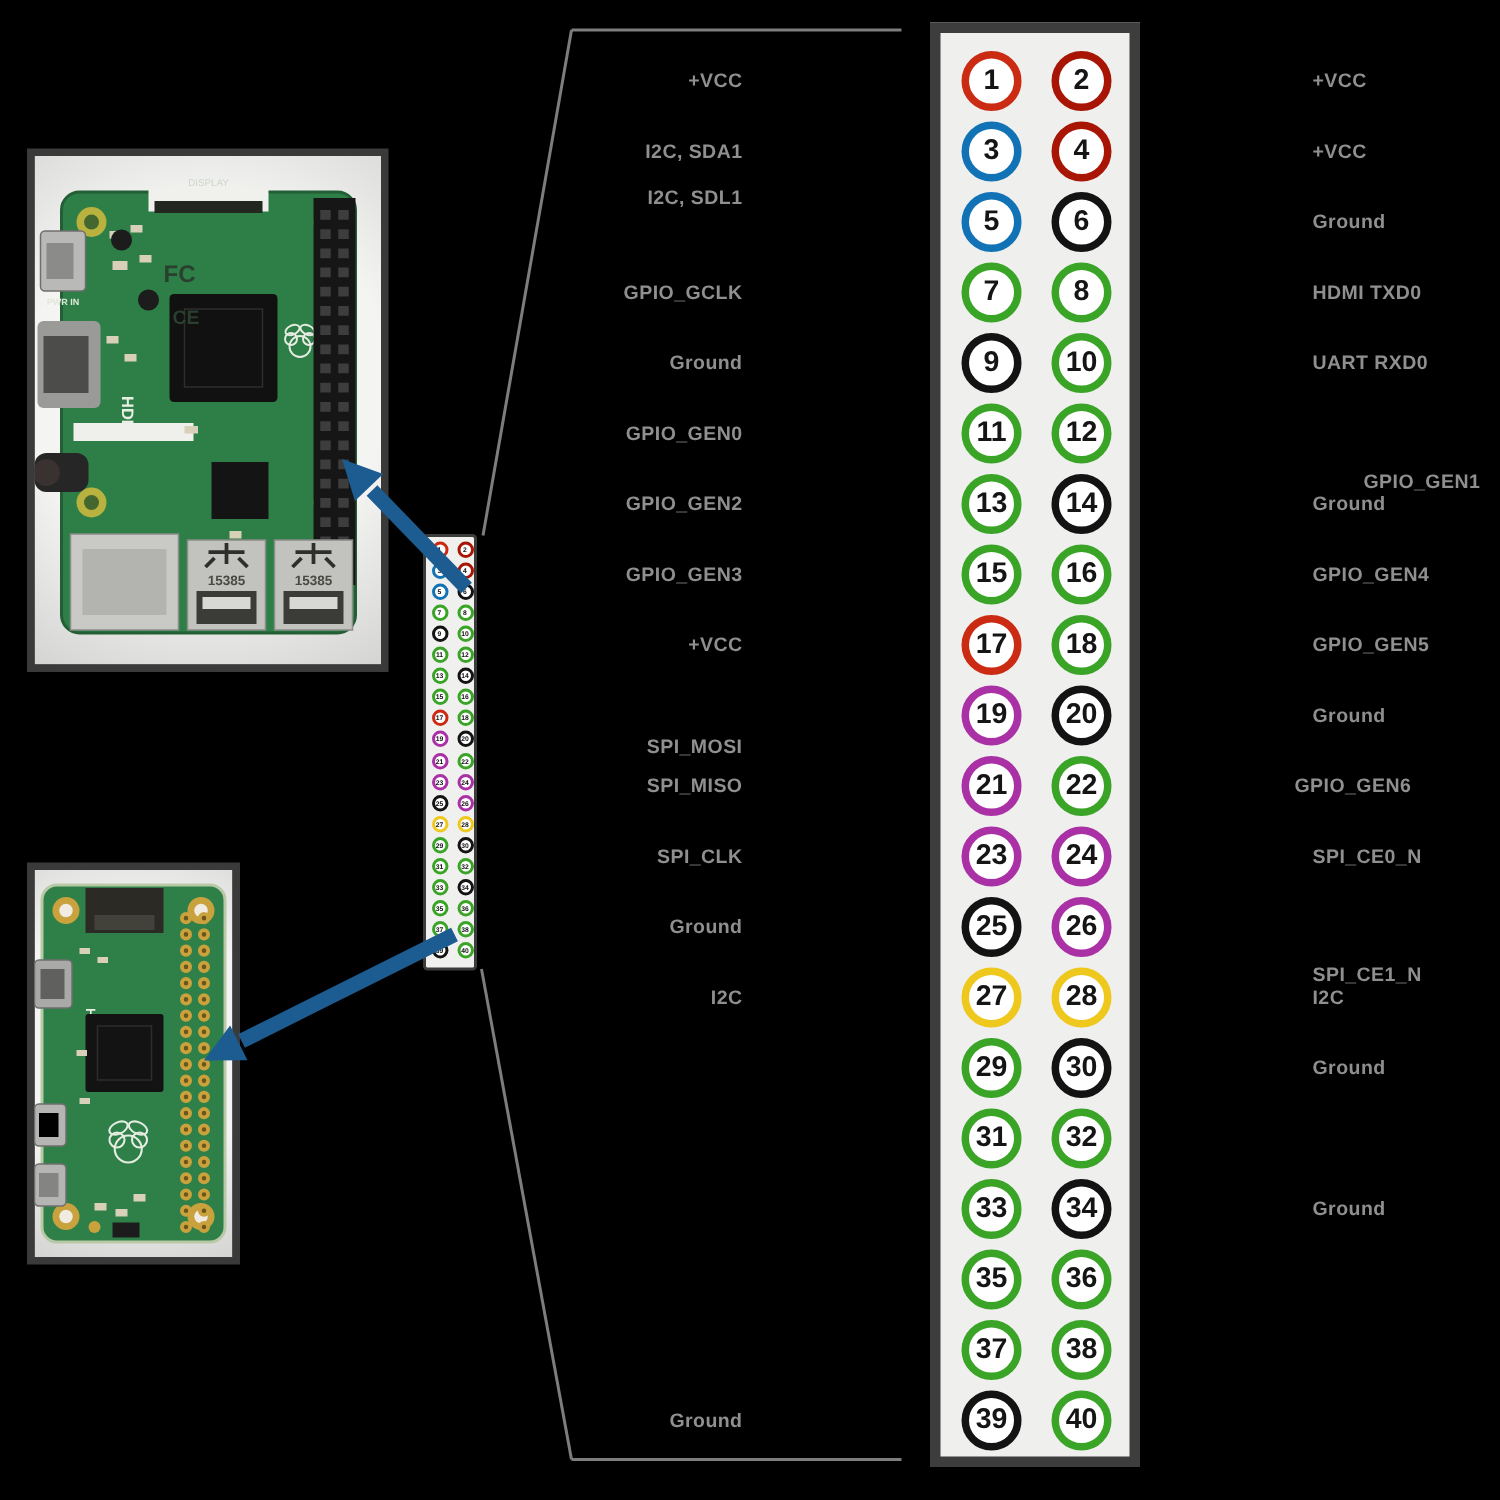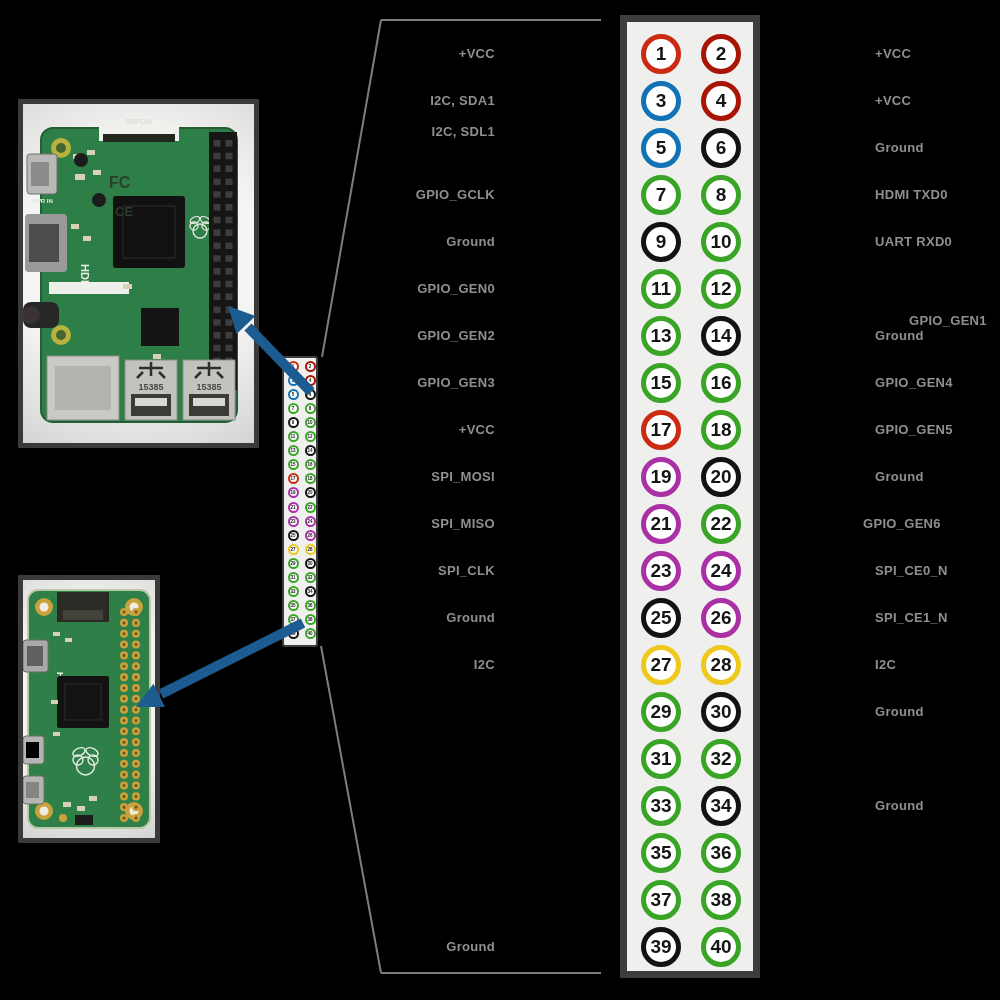--- a/index.html
+++ b/index.html
@@ -241,40 +241,40 @@
     <div class="pin" style="left: 641px; top: 363px; border-color: rgb(58, 164, 39);">15</div>
     <div class="minipin" style="left: 287.5px; top: 459.2px; border-color: rgb(58, 164, 39);">15</div>
     <div class="pin" style="left: 701px; top: 363px; border-color: rgb(58, 164, 39);">16</div>
     <div class="minipin" style="left: 304.5px; top: 459.2px; border-color: rgb(58, 164, 39);">16</div>
     <div class="label lft" style="right: 505px; top: 420px;">+VCC</div>
     <div class="label" style="left: 875px; top: 420px;">GPIO_GEN5</div>
     <div class="pin" style="left: 641px; top: 410px; border-color: rgb(204, 43, 19);">17</div>
     <div class="minipin" style="left: 287.5px; top: 473.3px; border-color: rgb(204, 43, 19);">17</div>
     <div class="pin" style="left: 701px; top: 410px; border-color: rgb(58, 164, 39);">18</div>
     <div class="minipin" style="left: 304.5px; top: 473.3px; border-color: rgb(58, 164, 39);">18</div>
-    <div class="label lft" style="right: 505px; top: 467px;">SPI_MOSI</div>
+    <div class="label lft" style="right: 505px; top: 488px;">SPI_MOSI</div>
     <div class="label" style="left: 875px; top: 467px;">Ground</div>
     <div class="pin" style="left: 641px; top: 457px; border-color: rgb(170, 48, 165);">19</div>
     <div class="minipin" style="left: 287.5px; top: 487.4px; border-color: rgb(170, 48, 165);">19</div>
     <div class="pin" style="left: 701px; top: 457px; border-color: rgb(19, 19, 19);">20</div>
     <div class="minipin" style="left: 304.5px; top: 487.4px; border-color: rgb(19, 19, 19);">20</div>
     <div class="label lft" style="right: 505px; top: 514px;">SPI_MISO</div>
     <div class="label" style="left: 863px; top: 514px;">GPIO_GEN6</div>
     <div class="pin" style="left: 641px; top: 504px; border-color: rgb(170, 48, 165);">21</div>
     <div class="minipin" style="left: 287.5px; top: 501.5px; border-color: rgb(170, 48, 165);">21</div>
     <div class="pin" style="left: 701px; top: 504px; border-color: rgb(58, 164, 39);">22</div>
     <div class="minipin" style="left: 304.5px; top: 501.5px; border-color: rgb(58, 164, 39);">22</div>
     <div class="label lft" style="right: 505px; top: 561px;">SPI_CLK</div>
     <div class="label" style="left: 875px; top: 561px;">SPI_CE0_N</div>
     <div class="pin" style="left: 641px; top: 551px; border-color: rgb(170, 48, 165);">23</div>
     <div class="minipin" style="left: 287.5px; top: 515.6px; border-color: rgb(170, 48, 165);">23</div>
     <div class="pin" style="left: 701px; top: 551px; border-color: rgb(170, 48, 165);">24</div>
     <div class="minipin" style="left: 304.5px; top: 515.6px; border-color: rgb(170, 48, 165);">24</div>
     <div class="label lft" style="right: 505px; top: 608px;">Ground</div>
-    <div class="label" style="left: 875px; top: 608px;">SPI_CE1_N</div>
+    <div class="label" style="left: 875px; top: 640px;">SPI_CE1_N</div>
     <div class="pin" style="left: 641px; top: 598px; border-color: rgb(19, 19, 19);">25</div>
     <div class="minipin" style="left: 287.5px; top: 529.7px; border-color: rgb(19, 19, 19);">25</div>
     <div class="pin" style="left: 701px; top: 598px; border-color: rgb(170, 48, 165);">26</div>
     <div class="minipin" style="left: 304.5px; top: 529.7px; border-color: rgb(170, 48, 165);">26</div>
     <div class="label lft" style="right: 505px; top: 655px;">I2C</div>
     <div class="label" style="left: 875px; top: 655px;">I2C</div>
     <div class="pin" style="left: 641px; top: 645px; border-color: rgb(238, 200, 28);">27</div>
     <div class="minipin" style="left: 287.5px; top: 543.8px; border-color: rgb(238, 200, 28);">27</div>
     <div class="pin" style="left: 701px; top: 645px; border-color: rgb(238, 200, 28);">28</div>
     <div class="minipin" style="left: 304.5px; top: 543.8px; border-color: rgb(238, 200, 28);">28</div>

